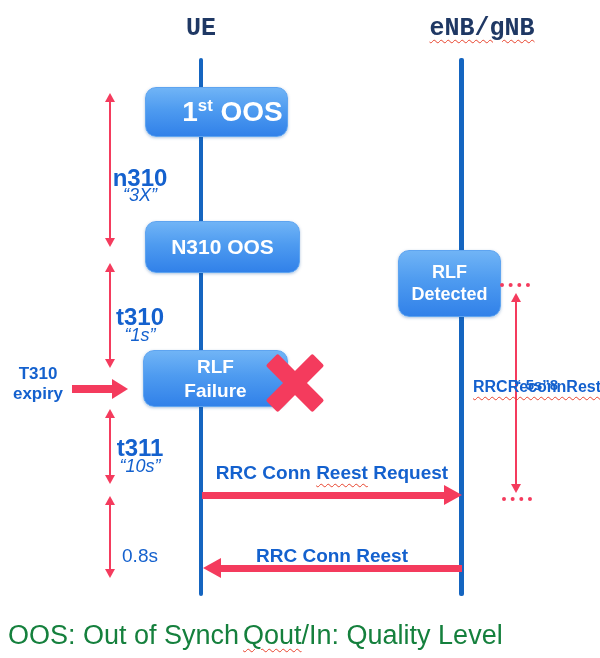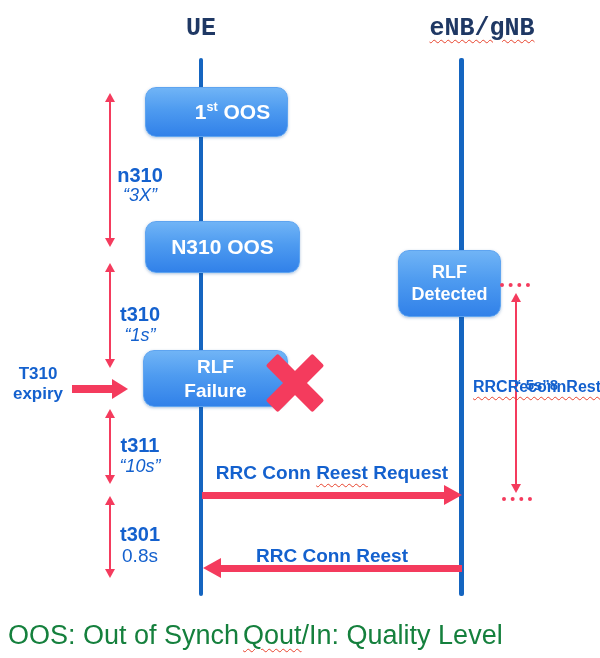--- a/index.html
+++ b/index.html
@@ -24,21 +24,21 @@
   .varrow { position:absolute; width:2px; background:#F43B5D; }
   .varrow::before { content:""; position:absolute; top:-9px; left:-4px;
     border-left:5px solid transparent; border-right:5px solid transparent;
     border-bottom:9px solid #F43B5D; }
   .varrow::after { content:""; position:absolute; bottom:-9px; left:-4px;
     border-left:5px solid transparent; border-right:5px solid transparent;
     border-top:9px solid #F43B5D; }
 
   
   .tname { position:absolute; left:105px; width:70px; text-align:center;
-           color:#1461CE; font-weight:bold; font-size:20px; }
+           color:#1461CE; font-weight:bold; font-size:24px; }
   .tval  { position:absolute; left:105px; width:70px; text-align:center;
            color:#1461CE; font-size:18px; font-style:italic; }
   .tval.plain { font-style:normal; font-size:19px; }
 
   
   .harrow { position:absolute; height:7px; background:#F43B5D; }
   .harrow.to-right::after { content:""; position:absolute; right:-18px; top:-7px;
     border-top:10px solid transparent; border-bottom:10px solid transparent;
     border-left:18px solid #F43B5D; }
   .harrow.to-left::before { content:""; position:absolute; left:-18px; top:-7px;
@@ -90,21 +90,21 @@
   <div class="actor" style="left:151px;width:100px;">
     <span>UE</span>
   </div>
   <div class="actor" style="left:412px;width:140px;">
     <span class="sq">eNB/gNB</span>
   </div>
 
   <div class="lifeline" style="left:199px;top:58px;height:538px;"></div>
   <div class="lifeline" style="left:459px;top:58px;height:538px;width:5px;"></div>
 
-  <div class="box" style="left:145px;top:87px;width:143px;height:50px;font-size:21px;padding-left:32px;">
+  <div class="box" style="left:145px;top:87px;width:143px;height:50px;font-size:28px;padding-left:32px;">
     <div>
       <span>1</span><sup class="st">st</sup><span> OOS</span>
     </div>
   </div>
 
   <div class="box" style="left:145px;top:221px;width:155px;height:52px;font-size:21px;">
     <div>N310 OOS</div>
   </div>
 
   <div class="box" style="left:143px;top:350px;width:145px;height:57px;font-size:19px;">
@@ -129,21 +129,20 @@
 
   <div class="tname" style="top:164px;">n310</div>
   <div class="tval" style="top:185px;">“3X”</div>
 
   <div class="tname" style="top:303px;">t310</div>
   <div class="tval" style="top:325px;">“1s”</div>
 
   <div class="tname" style="top:434px;">t311</div>
   <div class="tval" style="top:456px;">“10s”</div>
 
-  <div class="tname" style="top:523px;">t301</div>
   <div class="tval plain" style="top:545px;">0.8s</div>
 
   <div class="expiry-label">
     <div>T310</div>
     <div>expiry</div>
   </div>
   <div class="expiry-arrow"></div>
 
   <div class="dots" style="left:500px;top:283px;"></div>
   <div class="dots" style="left:502px;top:497px;"></div>

